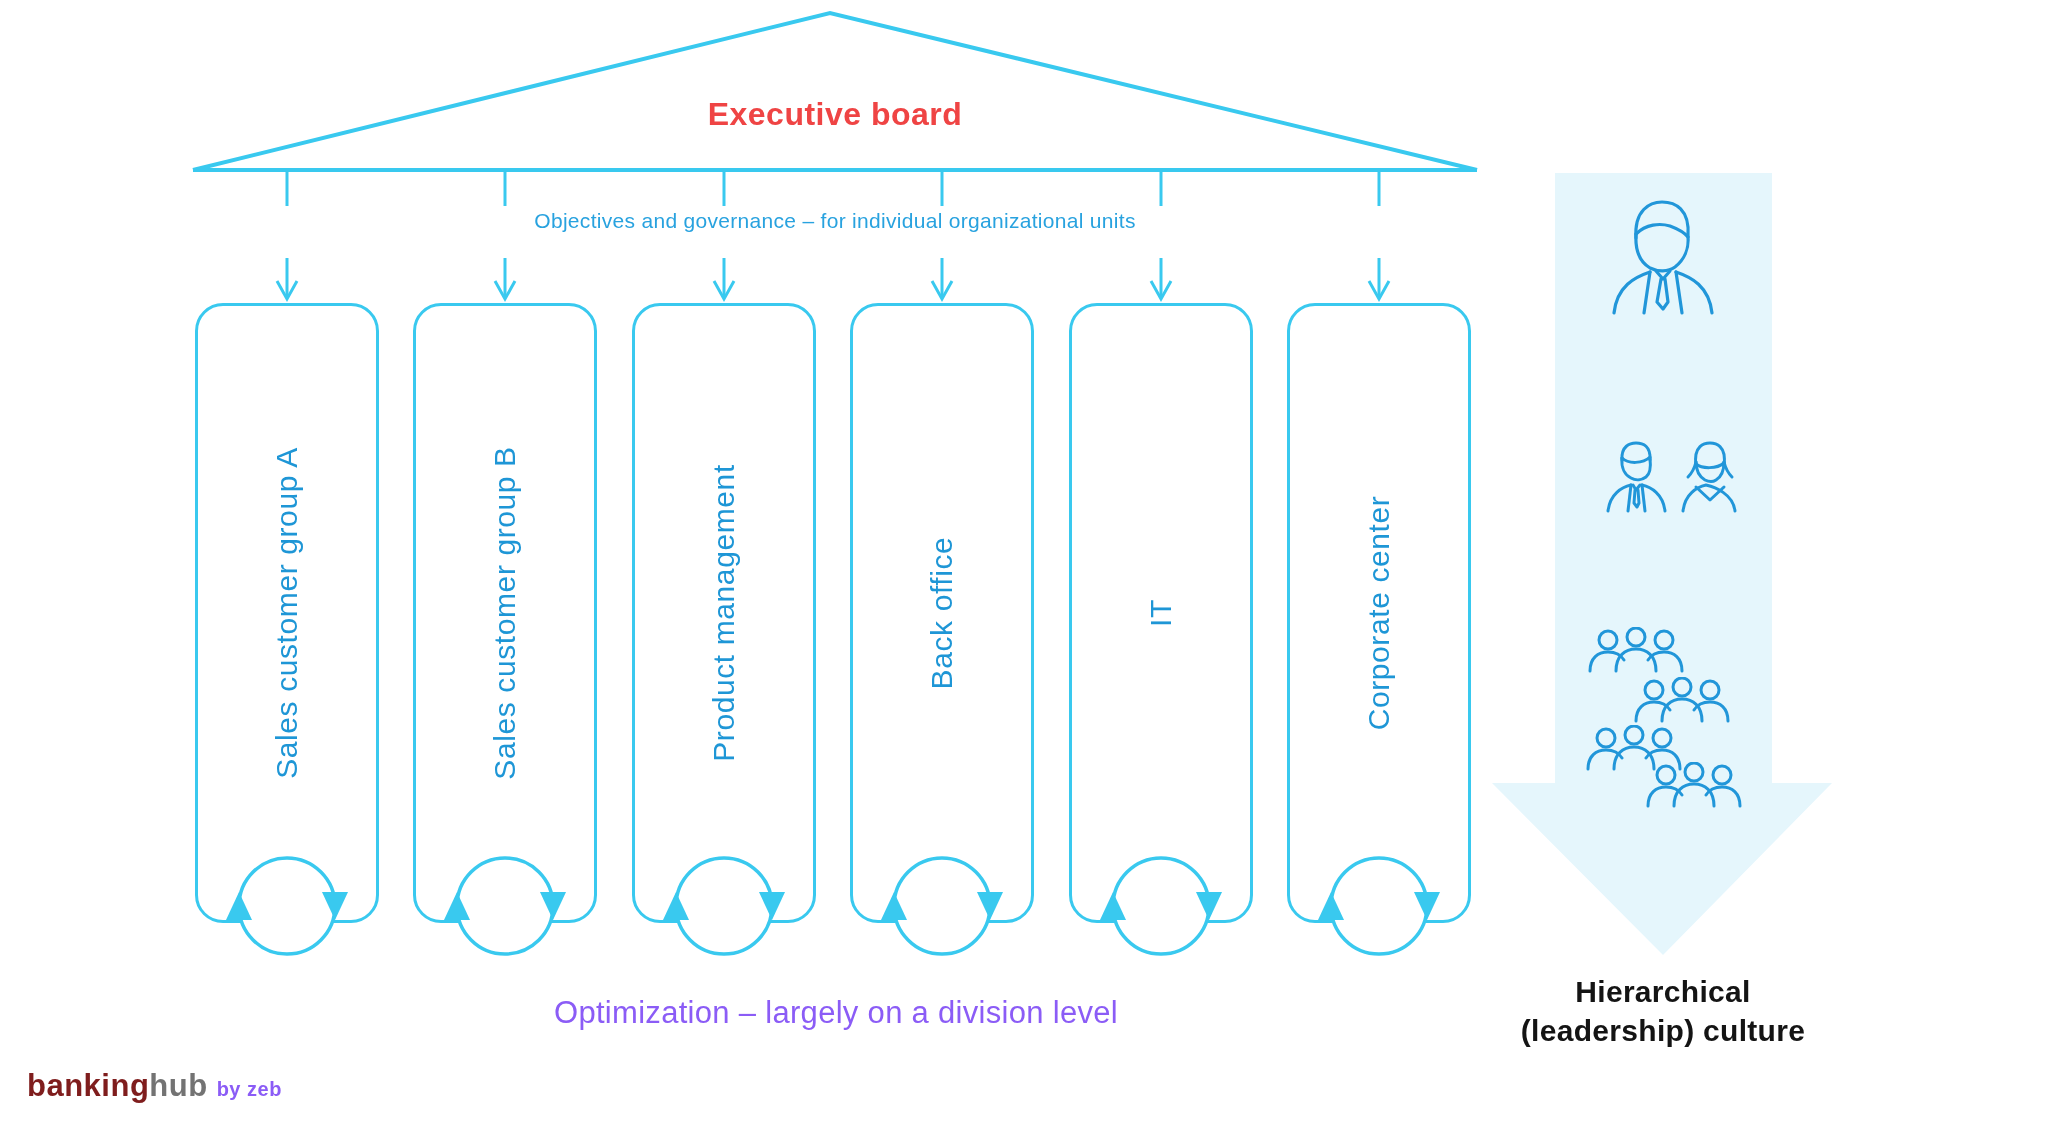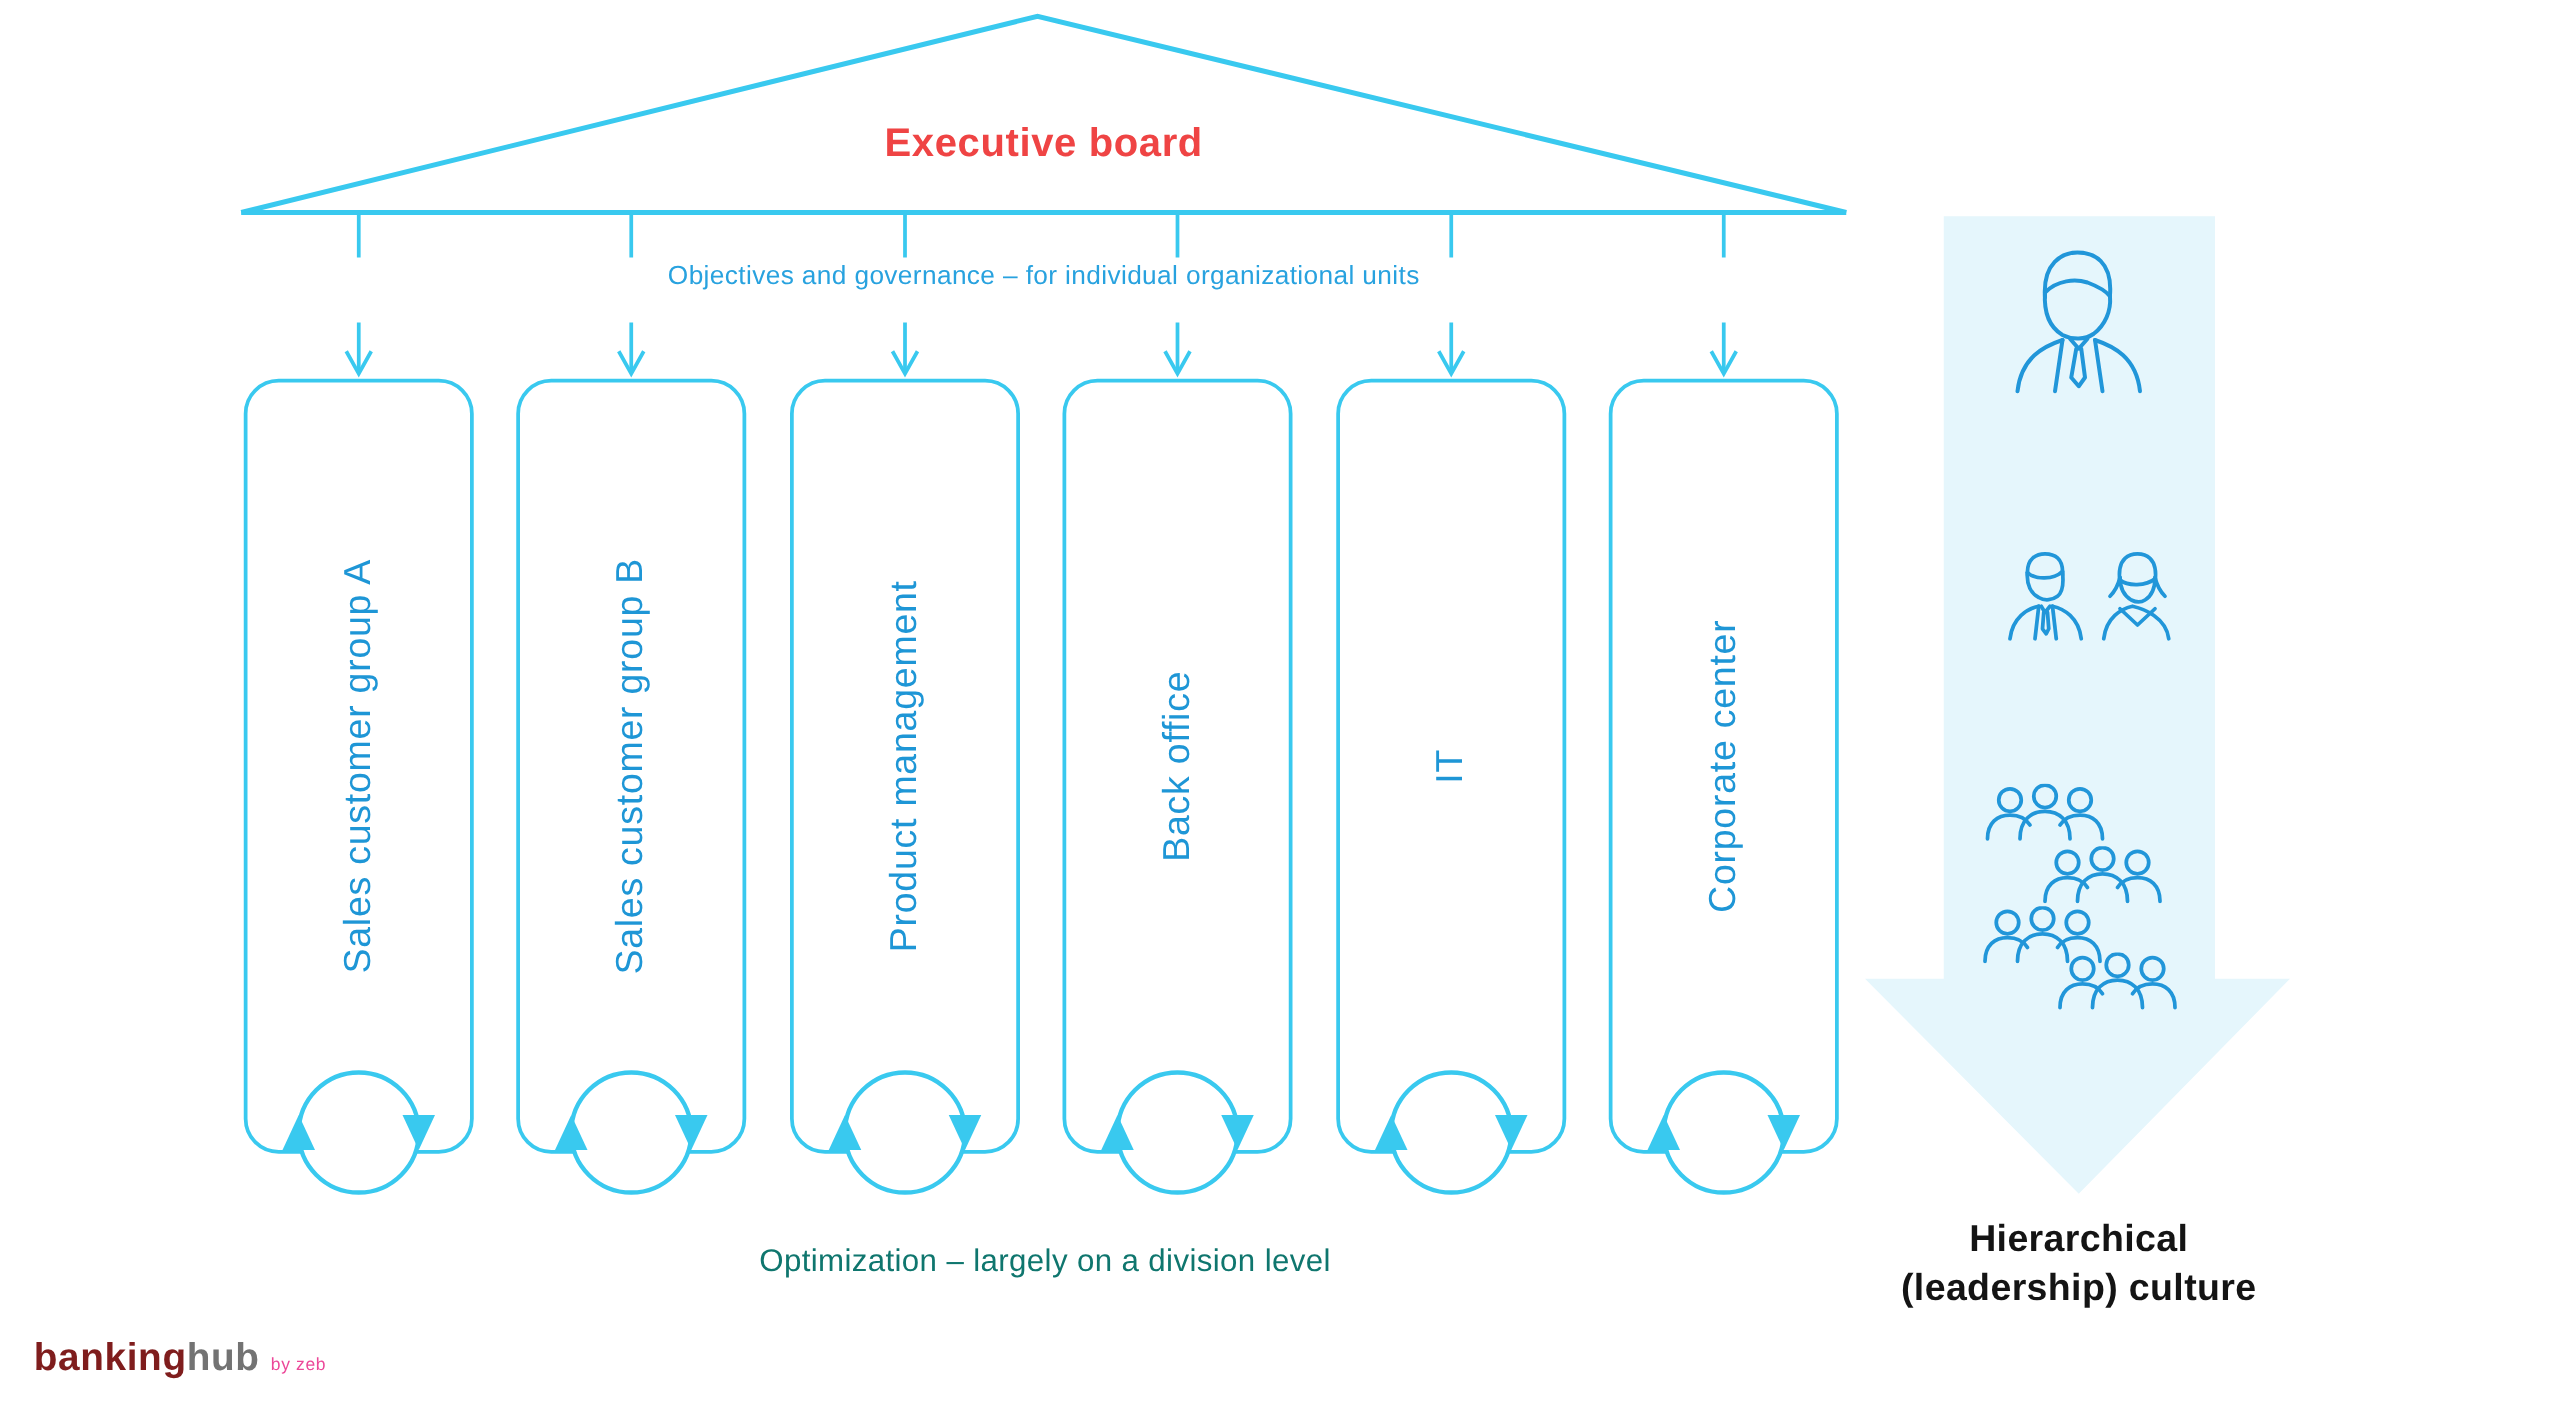--- a/index.html
+++ b/index.html
@@ -22,30 +22,30 @@
     border:3.5px solid #39c9ef;border-radius:28px;background:#ffffff;
     display:flex;align-items:center;justify-content:center;box-sizing:border-box;
   }
   .pillar-label{
     transform:rotate(-90deg);white-space:nowrap;
     font-size:30px;color:#1e96d6;letter-spacing:0.6px;font-weight:400;
   }
   .cycle{top:850px;width:140px;height:114px;}
   .opt-caption{
     left:336px;top:995px;width:1000px;text-align:center;
-    font-size:25px;color:#0f766e;letter-spacing:0.3px;
+    font-size:31px;color:#8b5cf6;letter-spacing:0.3px;
   }
   .hier-caption{
     left:1463px;top:972px;width:400px;text-align:center;
     font-size:30px;font-weight:700;color:#141414;line-height:39px;letter-spacing:0.3px;
   }
   .logo{left:27px;top:1068px;display:flex;align-items:baseline;}
   .logo .p1{font-size:31px;font-weight:700;color:#7f1d1d;letter-spacing:0.5px;}
   .logo .p2{font-size:31px;font-weight:700;color:#737373;letter-spacing:0.5px;}
-  .logo .p3{font-size:14px;font-weight:400;color:#ec4899;margin-left:9px;letter-spacing:0.5px;}
+  .logo .p3{font-size:20px;font-weight:700;color:#8b5cf6;margin-left:9px;letter-spacing:0.5px;}
 </style>
 </head>
 <body>
 
 <div class="canvas">
 
   <svg class="abs" style="left:0;top:0;" width="2048" height="1134" viewBox="0 0 2048 1134">
     <g stroke="#39c9ef" fill="none">
       <path d="M193 170 L830 13 L1477 170" stroke-width="4"></path>
       <line x1="193" y1="170" x2="1477" y2="170" stroke-width="4"></line>

